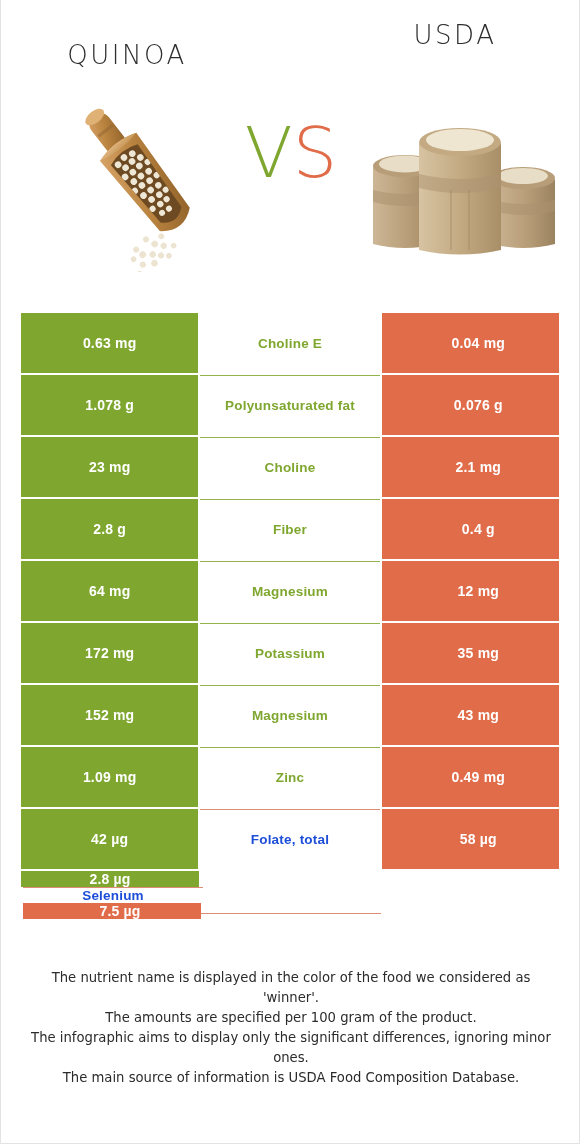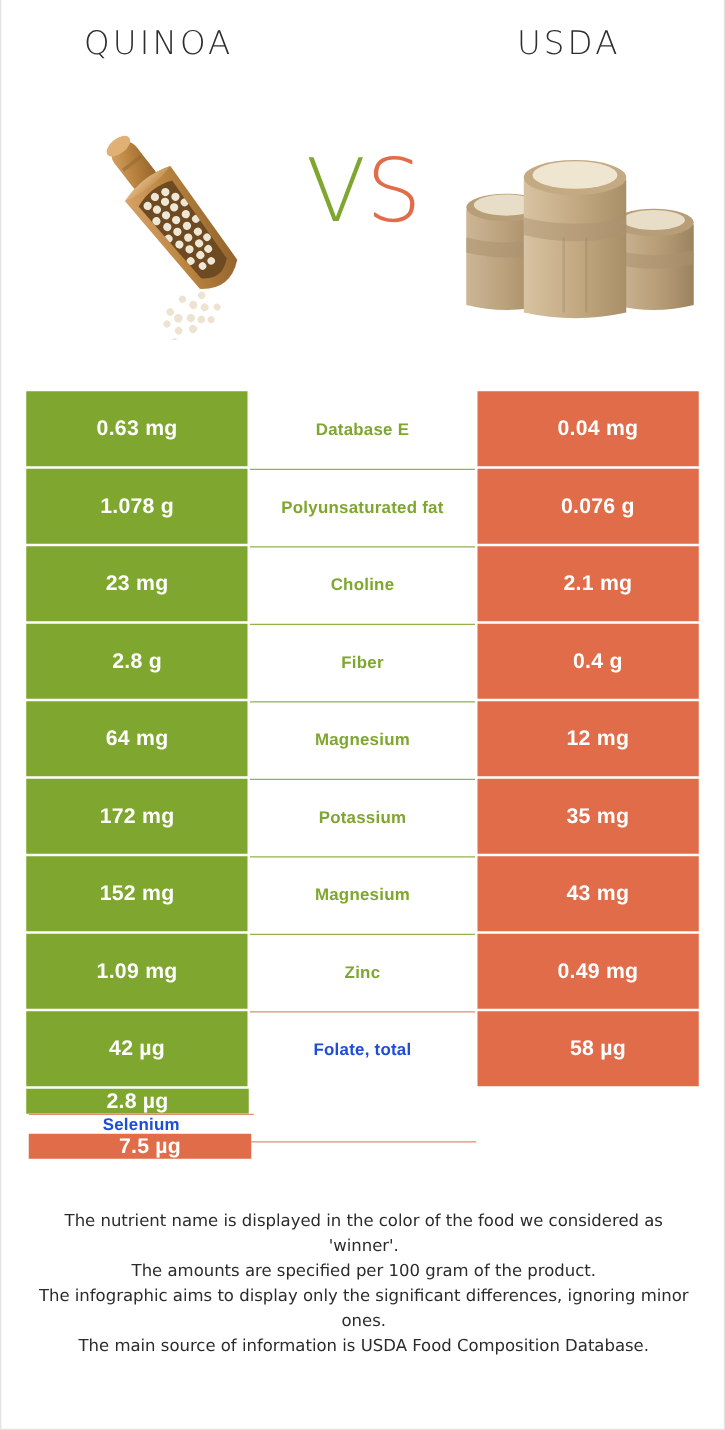--- a/index.html
+++ b/index.html
@@ -18,21 +18,21 @@
   }
 
   
   .header { position:relative; height:300px; }
   .title {
     position:absolute; top:20px;
     font-size:26px; font-weight:300; letter-spacing:2.5px;
     color:#2e2e2e; text-align:center;
     font-family:"DejaVu Sans", sans-serif;
   }
-  .title-left  { left:20px;  width:212px; }
+  .title-left  { left:20px;  width:212px;margin-top:20px; }
   .title-right { left:348px; width:212px; }
 
   .vs {
     position:absolute; left:232px; top:118px; width:116px;
     text-align:center; font-size:70px; font-weight:300; line-height:1;
     font-family:"DejaVu Sans", sans-serif;
   }
   .vs .v { color:#7FA72F; }
   .vs .s { color:#E06C49; }
 
@@ -41,21 +41,21 @@
   .art-left  { left:52px;  top:88px;  width:182px; height:184px; }
   .art-right { left:358px; top:98px;  width:202px; height:166px; }
 
   
   .table { position:absolute; left:20px; top:313px; width:538px; }
   .row { display:flex; height:60px; margin-bottom:2px; }
   .row:last-child { margin-bottom:0;flex-direction:column; }
 
   .cell {
     display:flex; align-items:center; justify-content:center;
-    font-size:17px; font-weight:600; color:#ffffff;
+    font-size:14px; font-weight:600; color:#ffffff;
     letter-spacing:.2px;
   }
   .cell-left  { width:178px; background:#7FA72F; }
   .cell-right { width:178px; background:#E06C49; margin-left:2px;padding-left:16px; }
 
   .cell-mid {
     width:180px; background:#ffffff; margin-left:2px;
     display:flex; align-items:center; justify-content:center;
     font-size:13.5px; font-weight:600; letter-spacing:.2px;
     border-top:1px solid transparent;
@@ -202,21 +202,21 @@
         <path d="M60 76 Q101 86 142 76 L142 90 Q101 100 60 90 Z" fill="#ab9170" opacity=".5"></path>
         <path d="M92 92 L92 152 M110 92 L110 152" stroke="#9d8462" stroke-width="2" opacity=".35" fill="none"></path>
       </g>
     </svg>
   </div>
 
   <div class="table">
 
     <div class="row win-quinoa">
       <div class="cell cell-left">0.63 mg</div>
-      <div class="cell-mid">Database E</div>
+      <div class="cell-mid">Choline E</div>
       <div class="cell cell-right">0.04 mg</div>
     </div>
 
     <div class="row win-quinoa">
       <div class="cell cell-left">1.078 g</div>
       <div class="cell-mid">Polyunsaturated fat</div>
       <div class="cell cell-right">0.076 g</div>
     </div>
 
     <div class="row win-quinoa">

